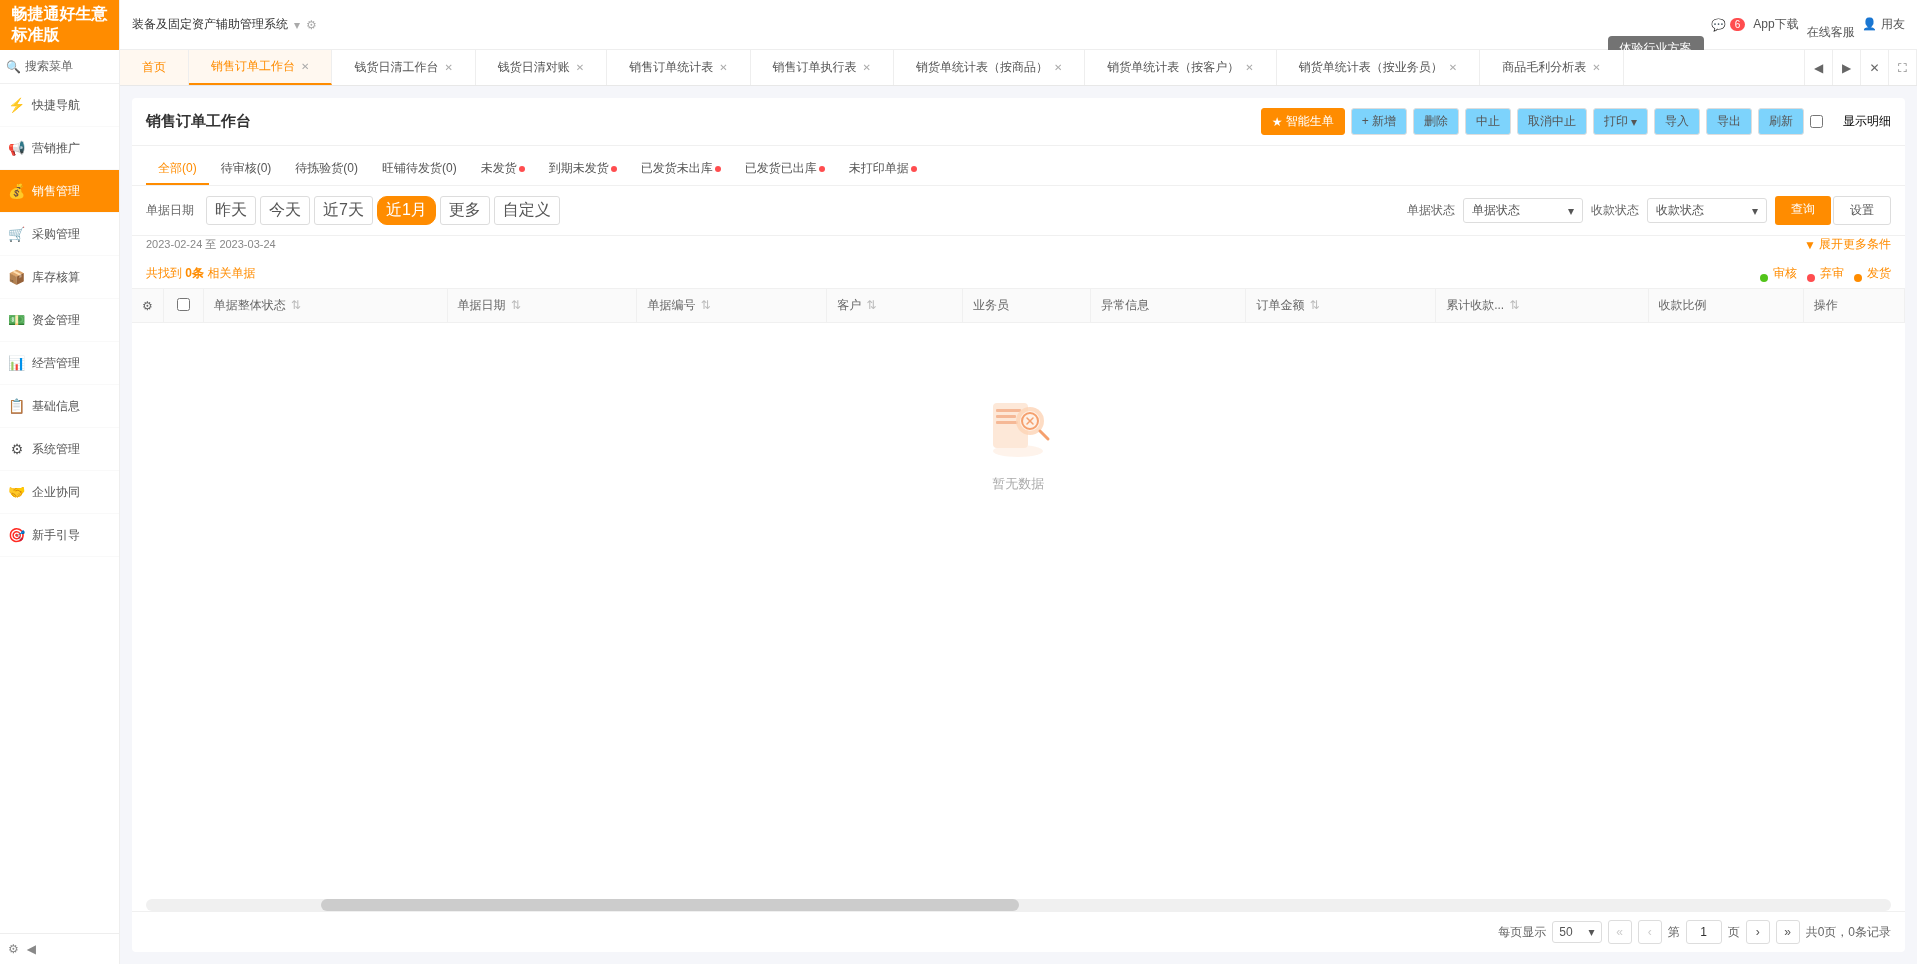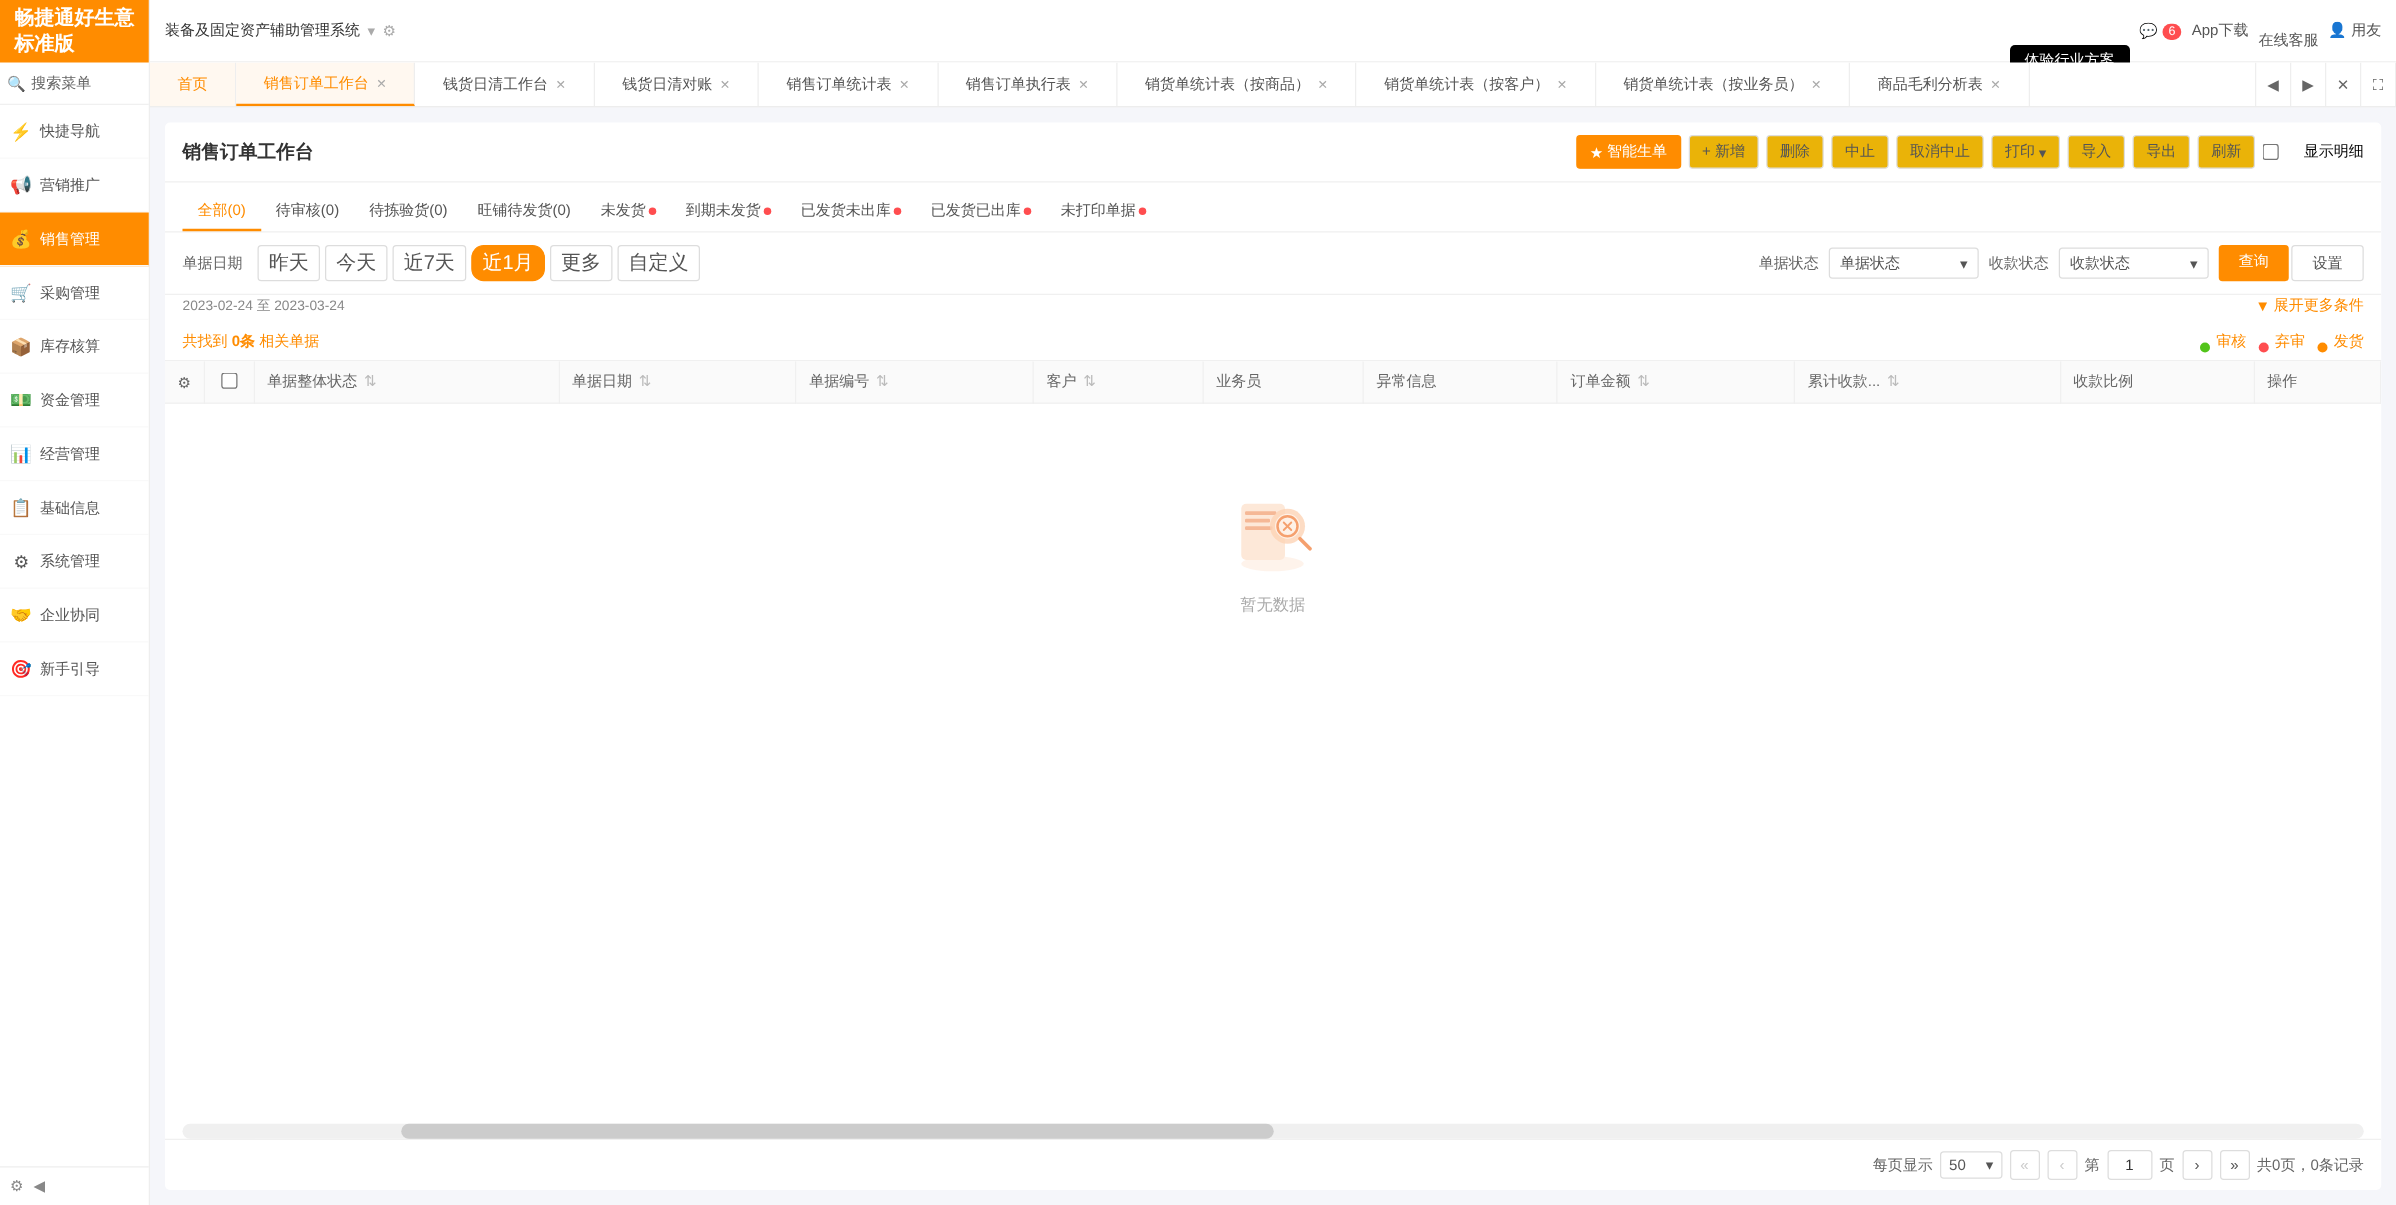--- a/index.html
+++ b/index.html
@@ -13,21 +13,21 @@
     .sidebar-nav-item.active { background: #ff8c00; color: #fff; }
     .sidebar-nav-item .nav-icon { width: 18px; height: 18px; display: flex; align-items: center; justify-content: center; font-size: 14px; }
     .sidebar-bottom { margin-top: auto; padding: 8px; display: flex; gap: 8px; border-top: 1px solid #eee; }
 
     
     .main { flex: 1; display: flex; flex-direction: column; overflow: hidden; }
 
     
     .top-header { height: 50px; background: #fff; display: flex; align-items: center; padding: 0 12px; border-bottom: 1px solid #eee; gap: 8px; flex-shrink: 0; }
     .top-header-title { font-size: 13px; color: #333; flex: 1; display: flex; align-items: center; gap: 6px; }
-    .top-header-btn { padding: 4px 12px; background: #000000; color: #fff; border-radius: 4px; cursor: pointer; font-size: 12px; margin-top: 48px; }
+    .top-header-btn { padding: 4px 12px; background: #737373; color: #fff; border-radius: 4px; cursor: pointer; font-size: 12px; margin-top: 48px; }
     .top-header-icon-group { display: flex; align-items: center; gap: 8px; font-size: 12px; color: #555; }
     .badge { background: #ff4d4f; color: #fff; border-radius: 8px; padding: 1px 5px; font-size: 10px; position: relative; top: -1px; }
 
     
     .tab-bar { height: 36px; background: #fff; display: flex; align-items: stretch; border-bottom: 1px solid #e8e8e8; overflow: hidden; flex-shrink: 0; }
     .tab-item { padding: 0 22px; display: flex; align-items: center; gap: 4px; cursor: pointer; color: #555; border-right: 1px solid #eee; white-space: nowrap; font-size: 12px; }
     .tab-item.active { background: #fff8f0; color: #ff8c00; border-bottom: 2px solid #ff8c00; }
     .tab-item.home { background: #fff8f0; color: #ff8c00; }
     .tab-close { color: #aaa; font-size: 10px; cursor: pointer; margin-left: 2px; }
     .tab-nav-btns { display: flex; align-items: center; margin-left: auto; border-left: 1px solid #eee; }
@@ -36,21 +36,21 @@
     
     .page-content { flex: 1; overflow: hidden; display: flex; flex-direction: column; padding: 12px; background: #f5f6fa; }
 
     
     .work-area { background: #fff; border-radius: 4px; flex: 1; display: flex; flex-direction: column; overflow: hidden; }
 
     
     .work-header { padding: 10px 14px; display: flex; align-items: center; justify-content: space-between; border-bottom: 1px solid #f0f0f0; }
     .work-title { font-size: 15px; font-weight: bold; color: #333; }
     .work-actions { display: flex; align-items: center; gap: 6px; }
-    .work-btn { padding: 4px 10px; border: 1px solid #ddd; border-radius: 3px; cursor: pointer; color: #555; background: #eab308; font-size: 12px; display: flex; align-items: center; gap: 3px; }
+    .work-btn { padding: 4px 10px; border: 1px solid #ddd; border-radius: 3px; cursor: pointer; color: #555; background: #7dd3fc; font-size: 12px; display: flex; align-items: center; gap: 3px; }
     .work-btn.orange { background: #ff8c00; color: #fff; border-color: #ff8c00; }
 
     
     .sub-tabs { padding: 8px 14px 0; display: flex; gap: 0; border-bottom: 1px solid #f0f0f0; }
     .sub-tab { padding: 6px 12px; cursor: pointer; color: #555; border-bottom: 2px solid transparent; font-size: 12px; }
     .sub-tab.active { color: #ff8c00; border-bottom: 2px solid #ff8c00; }
     .sub-tab .red-dot { display: inline-block; width: 6px; height: 6px; background: #ff4d4f; border-radius: 50%; margin-left: 2px; vertical-align: middle; }
 
     
     .filter-area { padding: 10px 14px; display: flex; align-items: center; gap: 12px; border-bottom: 1px solid #f0f0f0; flex-wrap: wrap; }

